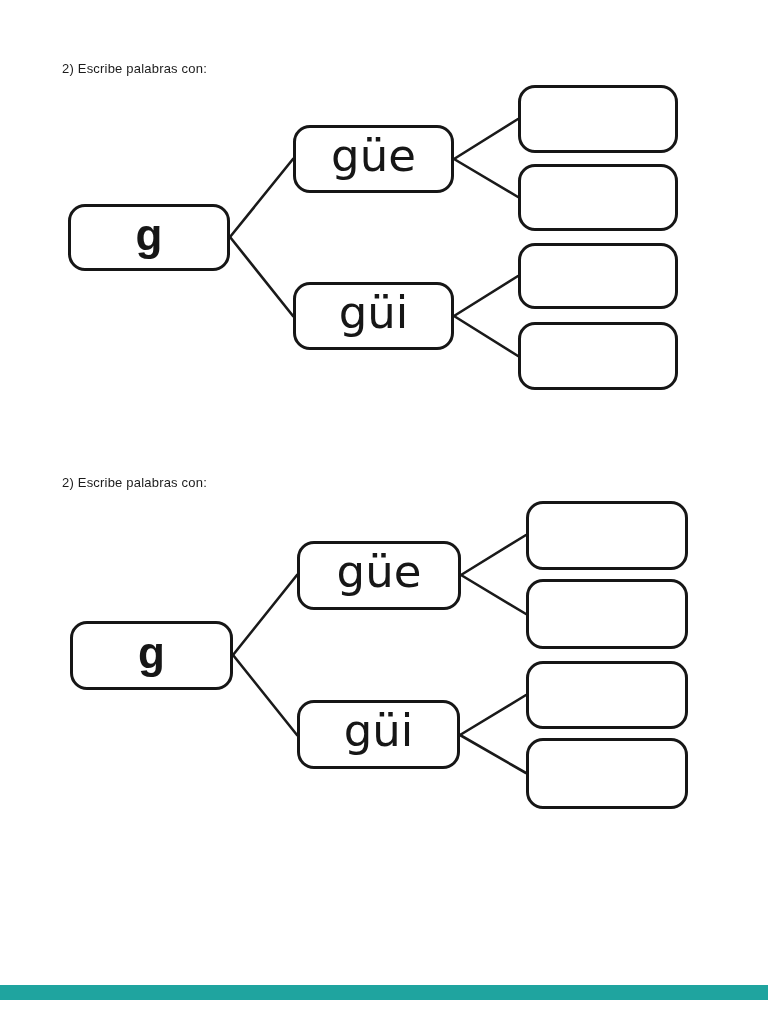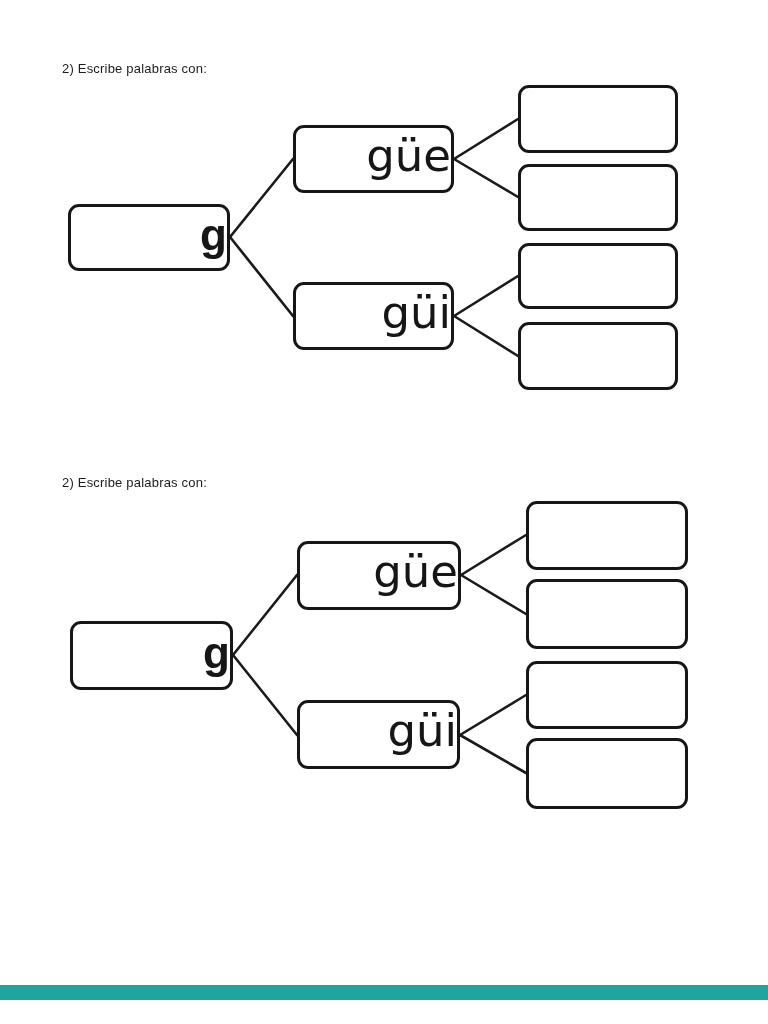--- a/index.html
+++ b/index.html
@@ -16,24 +16,24 @@
     position: absolute;
     font-size: 13px;
     color: #1c1c1c;
     letter-spacing: 0.2px;
     white-space: nowrap;
   }
   .node {
     position: absolute;
     background: #ffffff;
     border: 3px solid #161616;
-    border-radius: 11px;
+    border-radius: 17px;
     display: flex;
     align-items: center;
-    justify-content: flex-end;
+    justify-content: center;
     color: #161616;
   }
   .root-label {
     font-family: "Liberation Sans", sans-serif;
     font-weight: 600;
     font-size: 44px;
     line-height: 1;
     padding-bottom: 6px;
   }
   .branch-label {

